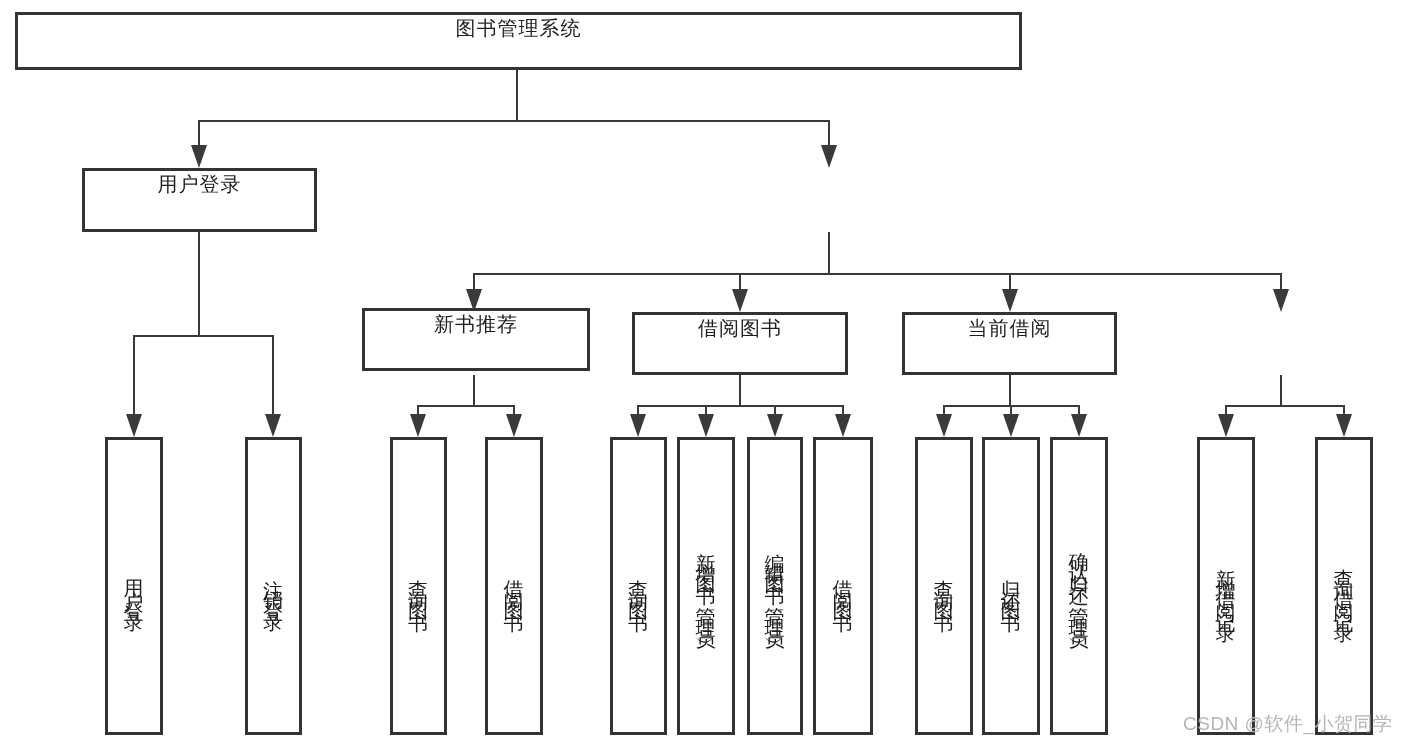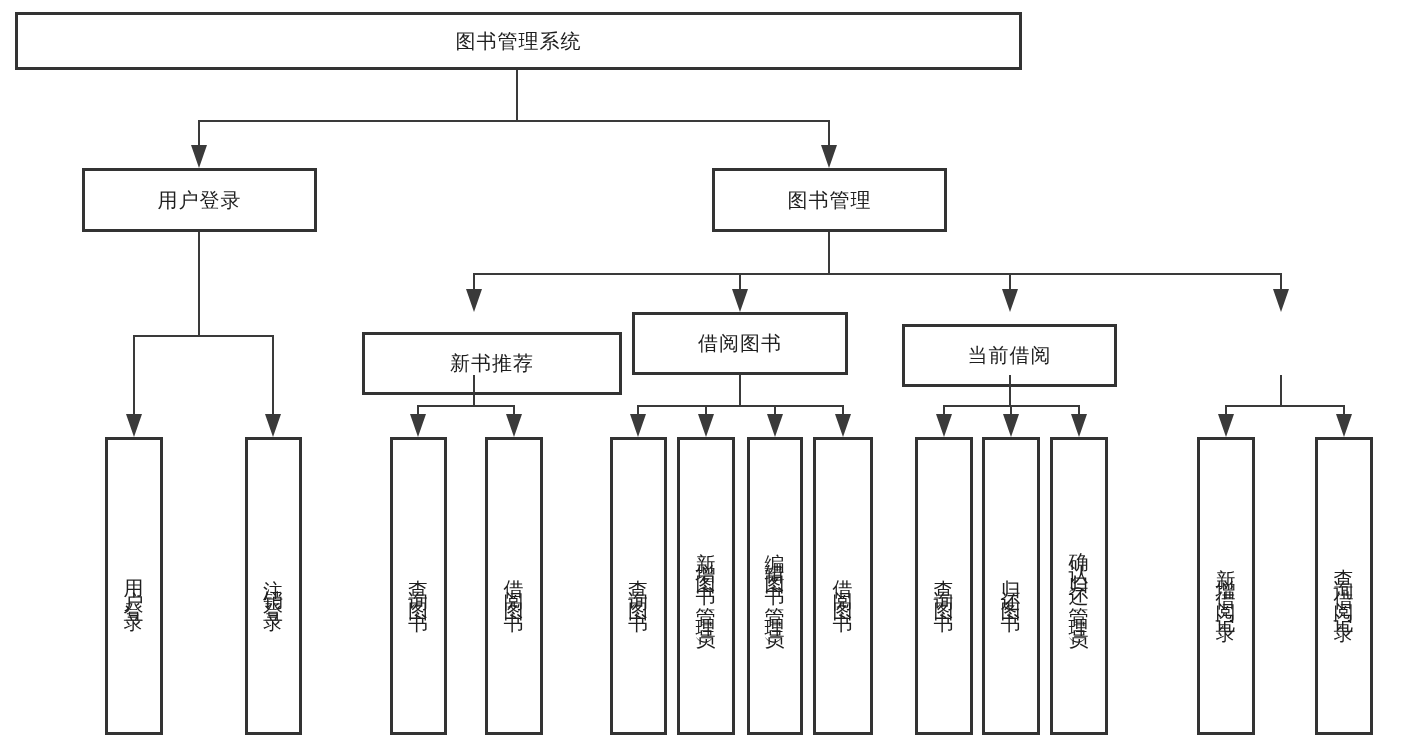--- a/index.html
+++ b/index.html
@@ -11,21 +11,21 @@
     overflow: hidden;
     font-family: "Liberation Sans", "DejaVu Sans", sans-serif;
     color: #1e1e1e;
   }
   .node {
     position: absolute;
     box-sizing: border-box;
     border: 3px solid #333333;
     background: #ffffff;
     display: flex;
-    align-items: center;
+    align-items: flex-start;
     justify-content: center;
     font-size: 20px;
     letter-spacing: 1px;
     color: #1e1e1e;
   }
   .vnode {
     position: absolute;
     box-sizing: border-box;
     border: 3px solid #333333;
     background: #ffffff;
@@ -76,49 +76,46 @@
   <div class="vline" style="left:516px; top:70px; height:52px;"></div>
   <div class="hline" style="left:198px; top:120px; width:632px;"></div>
   <div class="vline" style="left:198px; top:122px; height:24px;"></div>
   <div class="arrow" style="left:191px; top:145px;"></div>
   <div class="vline" style="left:828px; top:122px; height:24px;"></div>
   <div class="arrow" style="left:821px; top:145px;"></div>
 
   <div class="node" style="left:82px; top:168px; width:235px; height:64px;">
     <span>用户登录</span>
   </div>
-  <div class="node" style="left:712px; top:168px; width:235px; height:64px;">
-    <span>图书管理</span>
-  </div>
 
   <div class="vline" style="left:198px; top:232px; height:105px;"></div>
   <div class="hline" style="left:133px; top:335px; width:141px;"></div>
   <div class="vline" style="left:133px; top:337px; height:77px;"></div>
   <div class="arrow" style="left:126px; top:414px;"></div>
   <div class="vline" style="left:272px; top:337px; height:77px;"></div>
   <div class="arrow" style="left:265px; top:414px;"></div>
 
   <div class="vline" style="left:828px; top:232px; height:43px;"></div>
   <div class="hline" style="left:473px; top:273px; width:809px;"></div>
   <div class="vline" style="left:473px; top:275px; height:15px;"></div>
   <div class="arrow" style="left:466px; top:289px;"></div>
   <div class="vline" style="left:739px; top:275px; height:15px;"></div>
   <div class="arrow" style="left:732px; top:289px;"></div>
   <div class="vline" style="left:1009px; top:275px; height:15px;"></div>
   <div class="arrow" style="left:1002px; top:289px;"></div>
   <div class="vline" style="left:1280px; top:275px; height:15px;"></div>
   <div class="arrow" style="left:1273px; top:289px;"></div>
 
-  <div class="node" style="left:362px; top:332px; width:260px; height:63px;">
+  <div class="node" style="left:362px; top:308px; width:228px; height:63px;">
     <span>新书推荐</span>
   </div>
   <div class="node" style="left:632px; top:312px; width:216px; height:63px;">
     <span>借阅图书</span>
   </div>
-  <div class="node" style="left:902px; top:324px; width:215px; height:63px;">
+  <div class="node" style="left:902px; top:312px; width:215px; height:63px;">
     <span>当前借阅</span>
   </div>
 
   <div class="vline" style="left:473px; top:375px; height:32px;"></div>
   <div class="hline" style="left:417px; top:405px; width:98px;"></div>
   <div class="vline" style="left:417px; top:407px; height:8px;"></div>
   <div class="arrow" style="left:410px; top:414px;"></div>
   <div class="vline" style="left:513px; top:407px; height:8px;"></div>
   <div class="arrow" style="left:506px; top:414px;"></div>
 
@@ -186,14 +183,15 @@
     <span class="vtext">确认归还（管理员）</span>
   </div>
 
   <div class="vnode" style="left:1197px; width:58px;">
     <span class="vtext">新增借阅记录</span>
   </div>
   <div class="vnode" style="left:1315px; width:58px;">
     <span class="vtext">查询借阅记录</span>
   </div>
 
+  <div class="watermark">CSDN @软件_小贺同学</div>
 
 </div>
 
 </body></html>

